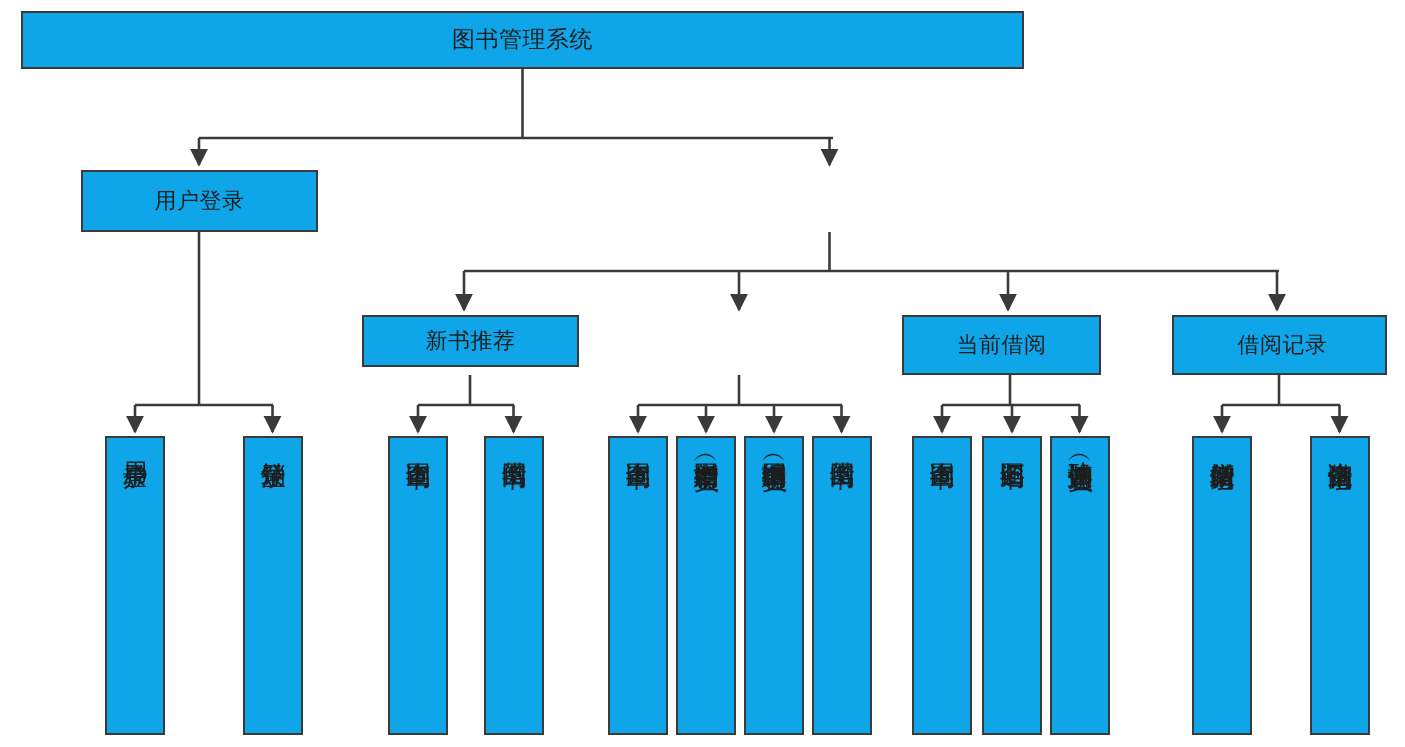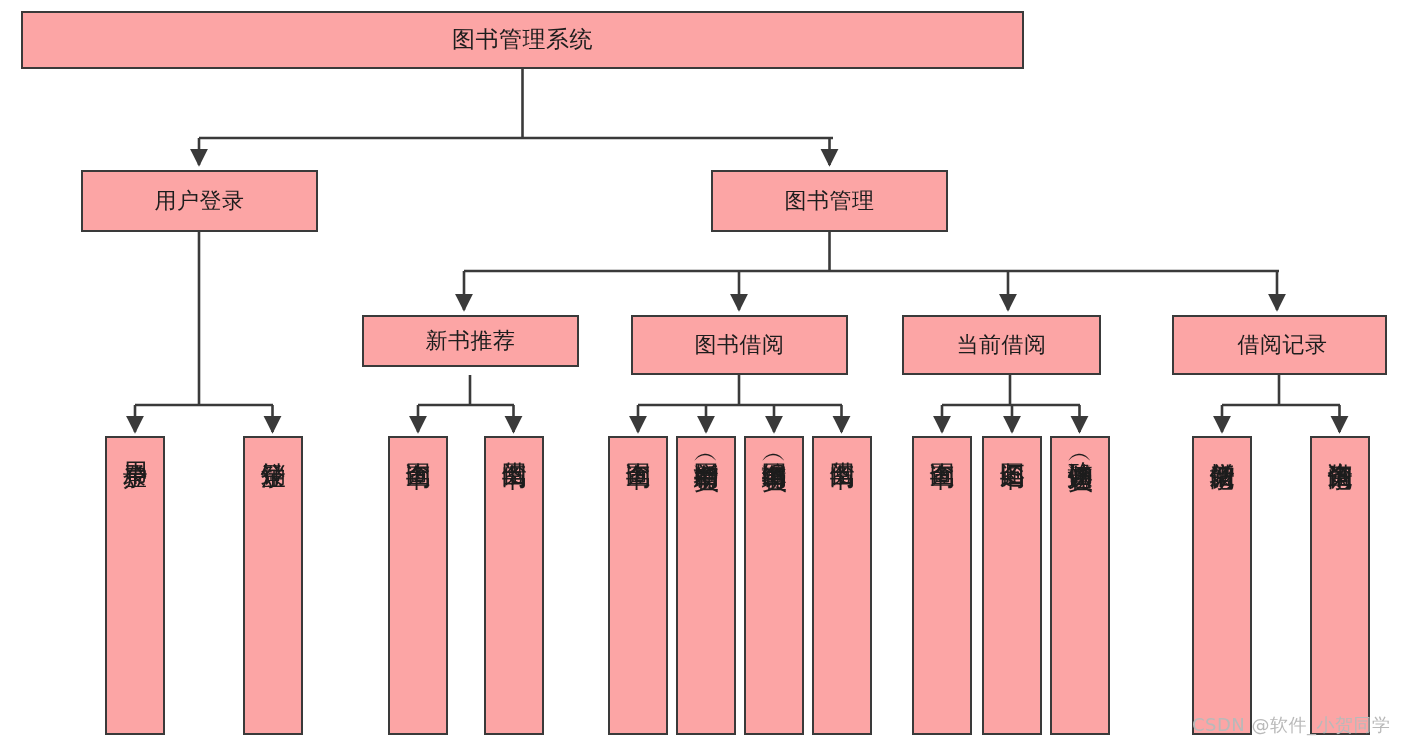--- a/index.html
+++ b/index.html
@@ -19,21 +19,21 @@
   #wires{
     position:absolute;
     left:0;top:0;
     width:1405px;
     height:747px;
     pointer-events:none;
   }
   .node{
     position:absolute;
     box-sizing:border-box;
-    background:#fca5a5;
+    background:#0ea5e9;
     border:2px solid #3a3a3a;
     display:flex;
     align-items:center;
     justify-content:center;
     z-index:2;
   }
   .node .label{
     display:block;
     text-align:center;
     line-height:1.12;
@@ -129,29 +129,23 @@
     </g>
   </svg>
 
   <div class="node horiz root" style="left:21px;top:11px;width:1003px;height:58px;">
     <span class="label">图书管理系统</span>
   </div>
 
   <div class="node horiz" style="left:81px;top:170px;width:237px;height:62px;">
     <span class="label">用户登录</span>
   </div>
-  <div class="node horiz" style="left:711px;top:170px;width:237px;height:62px;">
-    <span class="label">图书管理</span>
-  </div>
 
   <div class="node horiz" style="left:362px;top:315px;width:217px;height:52px;">
     <span class="label">新书推荐</span>
-  </div>
-  <div class="node horiz" style="left:631px;top:315px;width:217px;height:60px;">
-    <span class="label">图书借阅</span>
   </div>
   <div class="node horiz" style="left:902px;top:315px;width:199px;height:60px;">
     <span class="label">当前借阅</span>
   </div>
   <div class="node horiz" style="left:1172px;top:315px;width:215px;height:60px;padding-left:6px;">
     <span class="label">借阅记录</span>
   </div>
 
   <div class="node vert" style="left:105px;top:436px;width:60px;height:299px;">
     <span class="label">用户登录</span>
@@ -190,15 +184,14 @@
     <span class="label">确认归还（管理员）</span>
   </div>
 
   <div class="node vert" style="left:1192px;top:436px;width:60px;height:299px;">
     <span class="label">新增借阅记录</span>
   </div>
   <div class="node vert" style="left:1310px;top:436px;width:60px;height:299px;">
     <span class="label">查询借阅记录</span>
   </div>
 
-  <div class="watermark">CSDN @软件_小贺同学</div>
 
 </div>
 
 </body></html>

